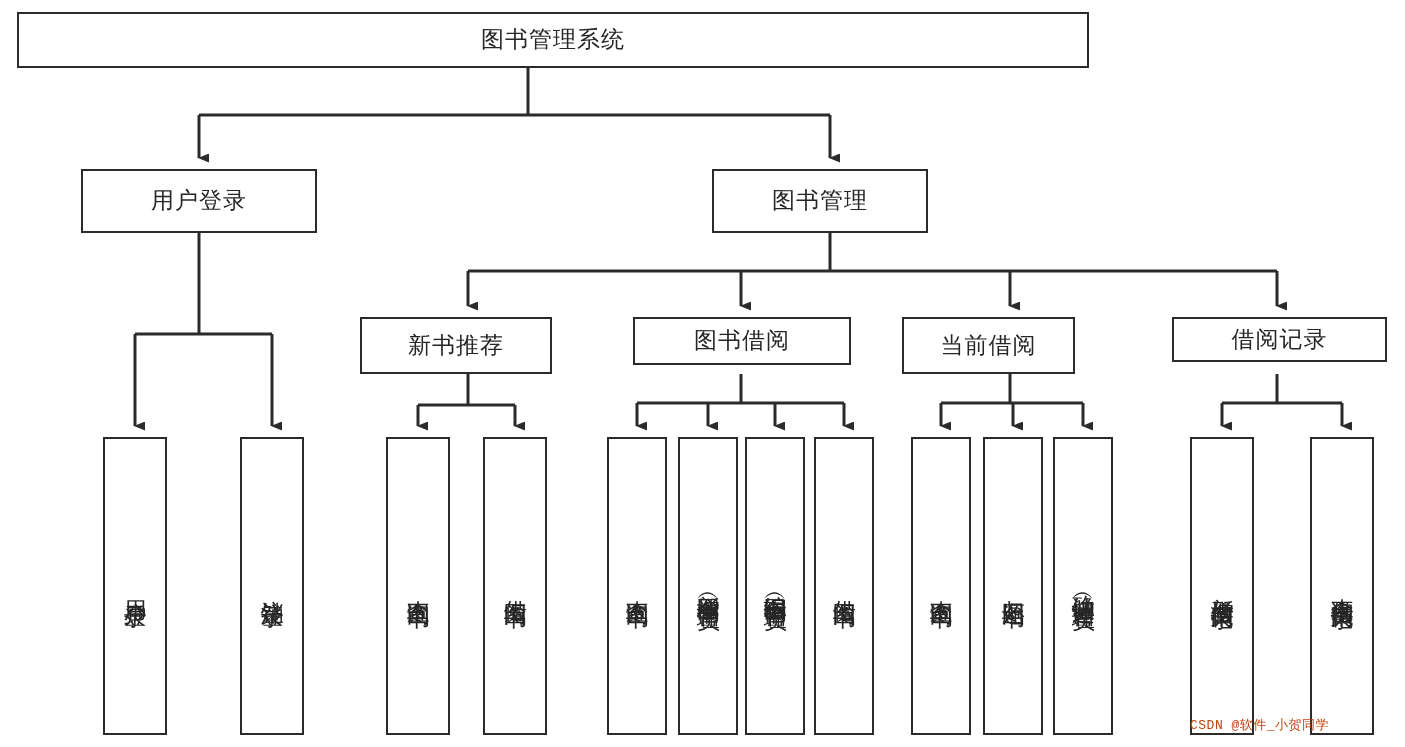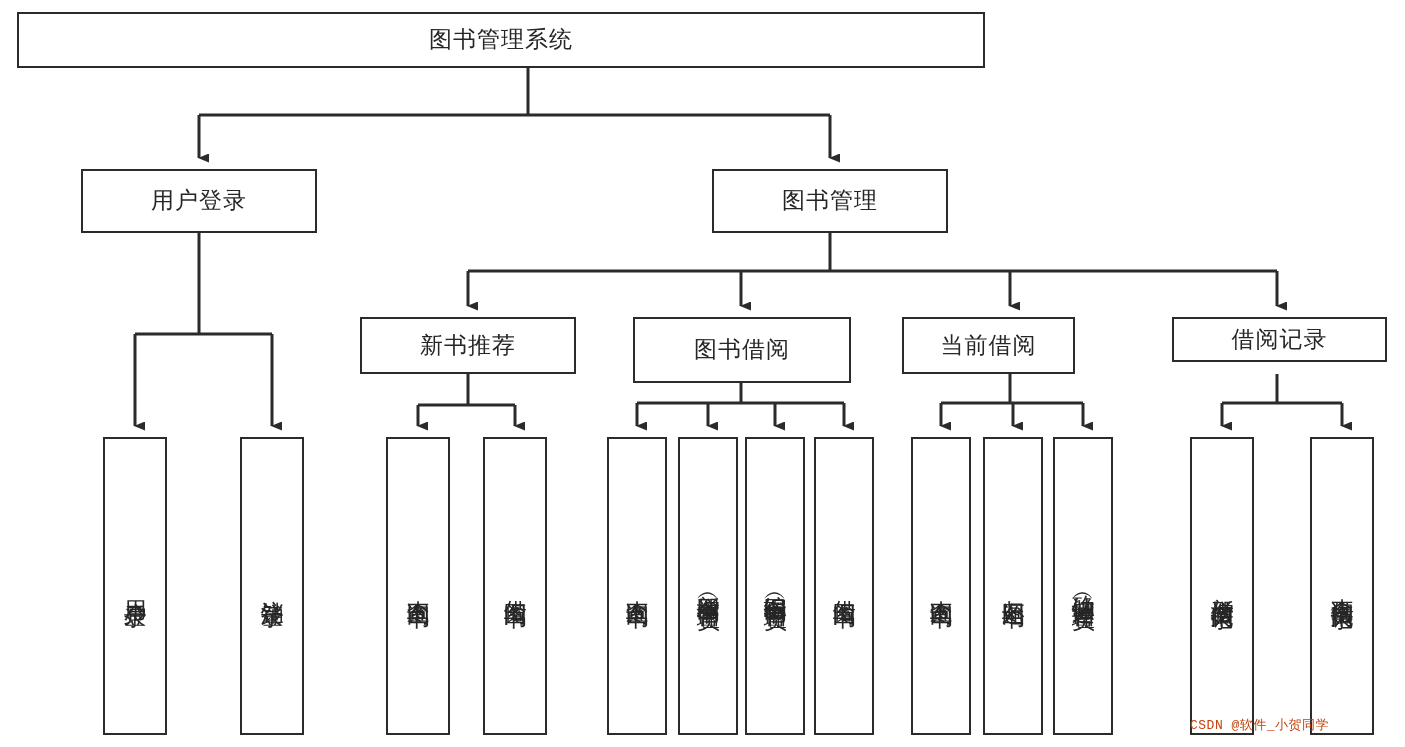--- a/index.html
+++ b/index.html
@@ -114,35 +114,35 @@
       <path d="M1013,403 L1013,426" marker-end="url(#arrowhead)"></path>
       <path d="M1083,403 L1083,426" marker-end="url(#arrowhead)"></path>
 
       <path d="M1277,374 L1277,403"></path>
       <path d="M1222,403 L1342,403"></path>
       <path d="M1222,403 L1222,426" marker-end="url(#arrowhead)"></path>
       <path d="M1342,403 L1342,426" marker-end="url(#arrowhead)"></path>
     </g>
   </svg>
 
-  <div class="node horiz" id="node-root" style="left: 17px; top: 12px; width: 968px; height: 56px;">
+  <div class="node horiz" id="node-root" style="left: 17px; top: 12px; width: 1072px; height: 56px;">
     <span class="label">图书管理系统</span>
   </div>
 
   <div class="node horiz" id="node-l2-0" style="left: 81px; top: 169px; width: 236px; height: 64px;">
     <span class="label">用户登录</span>
   </div>
-  <div class="node horiz" id="node-l2-1" style="left: 712px; top: 169px; width: 236px; height: 64px; align-items: center;">
+  <div class="node horiz" id="node-l2-1" style="left: 712px; top: 169px; width: 216px; height: 64px; align-items: center;">
     <span class="label">图书管理</span>
   </div>
 
-  <div class="node horiz" id="node-l3-0" style="left: 360px; top: 317px; width: 216px; height: 57px;">
+  <div class="node horiz" id="node-l3-0" style="left: 360px; top: 317px; width: 192px; height: 57px;">
     <span class="label">新书推荐</span>
   </div>
-  <div class="node horiz" id="node-l3-1" style="left: 633px; top: 317px; width: 218px; height: 66px;">
+  <div class="node horiz" id="node-l3-1" style="left: 633px; top: 317px; width: 218px; height: 48px;">
     <span class="label">图书借阅</span>
   </div>
   <div class="node horiz" id="node-l3-2" style="left: 902px; top: 317px; width: 173px; height: 57px;">
     <span class="label">当前借阅</span>
   </div>
   <div class="node horiz" id="node-l3-3" style="left: 1172px; top: 317px; width: 215px; height: 45px;">
     <span class="label">借阅记录</span>
   </div>
 
   <div class="node vert" id="node-leaf-0" style="left: 103px; top: 437px; width: 64px; height: 298px;">

